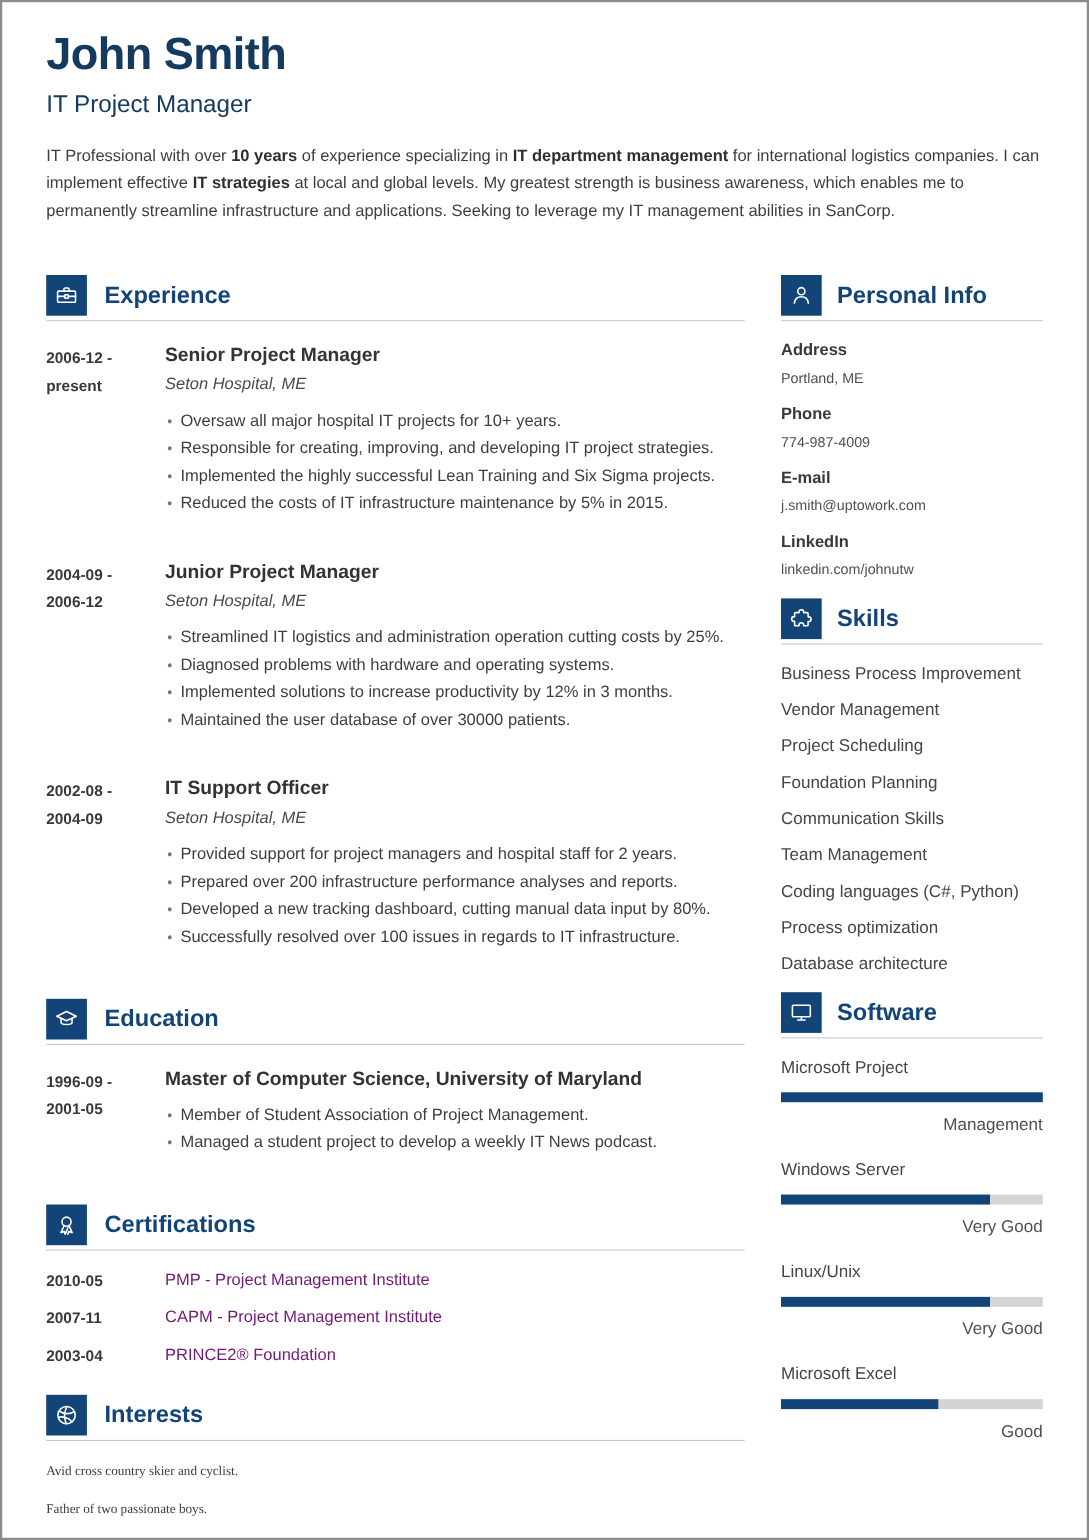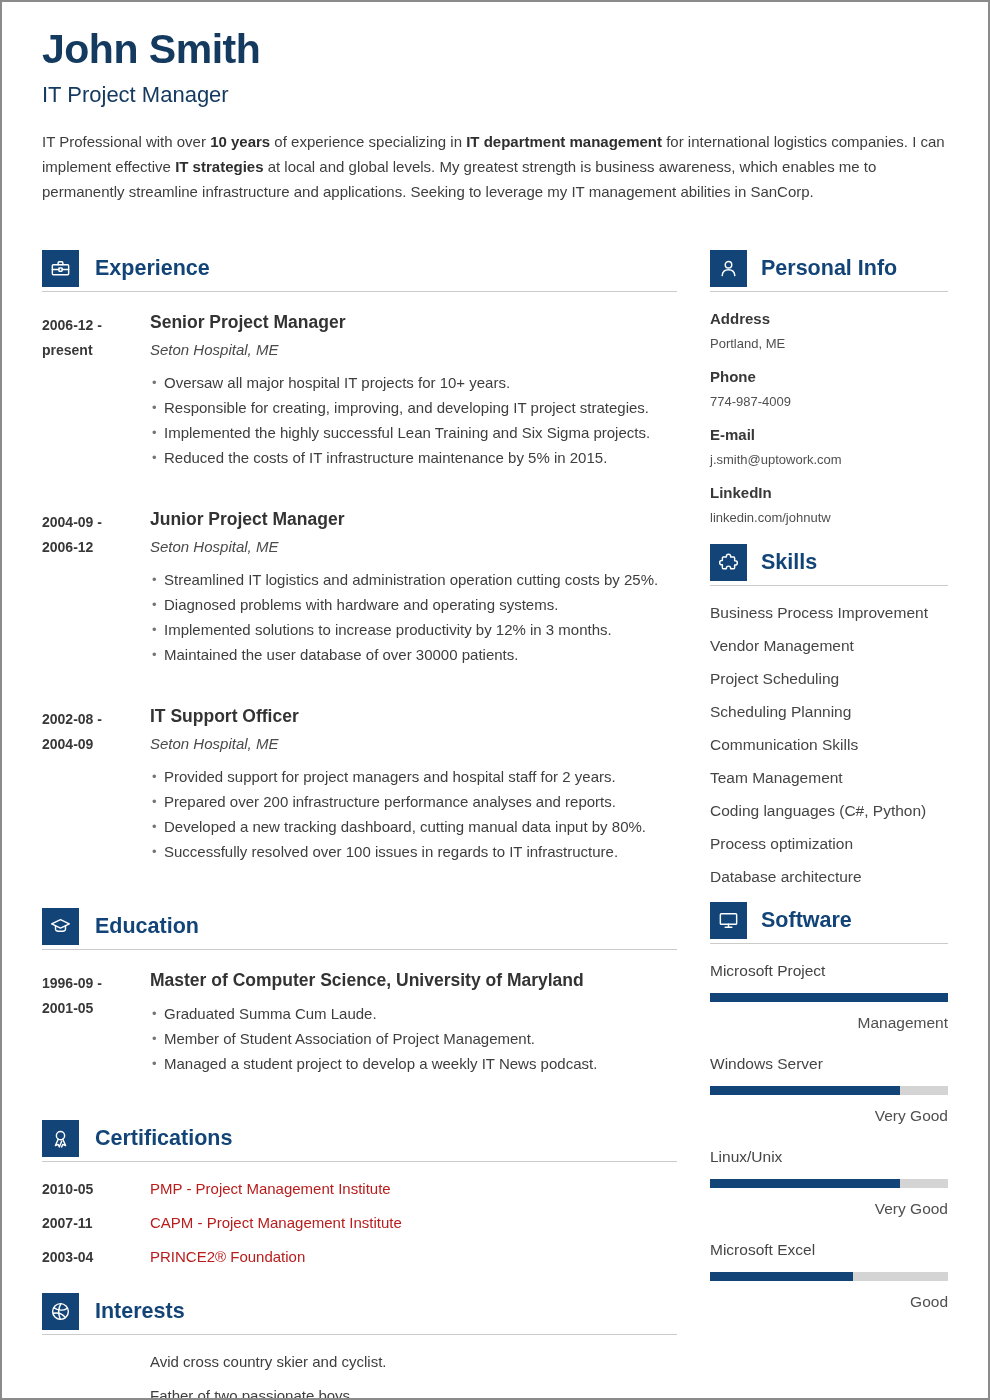--- a/index.html
+++ b/index.html
@@ -76,23 +76,23 @@
   }
   ul.bullets li::before{
     content:"•";position:absolute;left:2px;top:0;
     color:#757575;font-size:13px;line-height:25px;
   }
   
   .cert-rows > .cert-row{margin-top:14px;}
   .cert-rows > .cert-row:first-of-type{margin-top:17px;}
   .cert-row{display:grid;grid-template-columns:108px 1fr;font-size:15px;line-height:20px;}
   .cert-date{font-weight:700;color:var(--text-dark);font-size:14px;}
-  .cert-text{color:#b91c1c;}
-  
-  .interest-items > .interest-item{margin-top:14px;margin-left:108px;font-size:15px;line-height:20px;color:var(--text);}
+  .cert-text{color:#701a75;}
+  
+  .interest-items > .interest-item{margin-top:14px;font-size:12px;line-height:20px;color:var(--text);font-family:Liberation Serif, serif;}
   .interest-items > .interest-item:first-of-type{margin-top:17px;}
   
   .pi-fields > .pi-field{margin-top:13px;}
   .pi-fields > .pi-field:first-of-type{margin-top:17px;}
   .pi-label{font-size:15px;font-weight:700;color:var(--text-dark);line-height:20px;}
   .pi-value{margin-top:5px;font-size:13px;color:var(--text-soft);line-height:20px;}
   
   ul.skill-list{list-style:none;}
   ul.skill-list li{margin-top:14px;font-size:15.5px;color:#454545;line-height:19px;}
   ul.skill-list li:first-of-type{margin-top:17px;}
@@ -213,21 +213,20 @@
             <div class="entry">
               <div class="entry-dates">
                 <div>1996-09 -</div>
                 <div>2001-05</div>
               </div>
               <div class="entry-body">
                 <h4 class="entry-title">Master of Computer Science, University of Maryland</h4>
 
                 <ul class="bullets">
 
-                    <li>Graduated Summa Cum Laude.</li>
 
                     <li>Member of Student Association of Project Management.</li>
 
                     <li>Managed a student project to develop a weekly IT News podcast.</li>
                   </ul>
               </div>
             </div>
           </div>
       </section>
 
@@ -329,21 +328,21 @@
           <h3>Skills</h3>
         </div>
         <ul class="skill-list">
 
             <li>Business Process Improvement</li>
 
             <li>Vendor Management</li>
 
             <li>Project Scheduling</li>
 
-            <li>Scheduling Planning</li>
+            <li>Foundation Planning</li>
 
             <li>Communication Skills</li>
 
             <li>Team Management</li>
 
             <li>Coding languages (C#, Python)</li>
 
             <li>Process optimization</li>
 
             <li>Database architecture</li>

